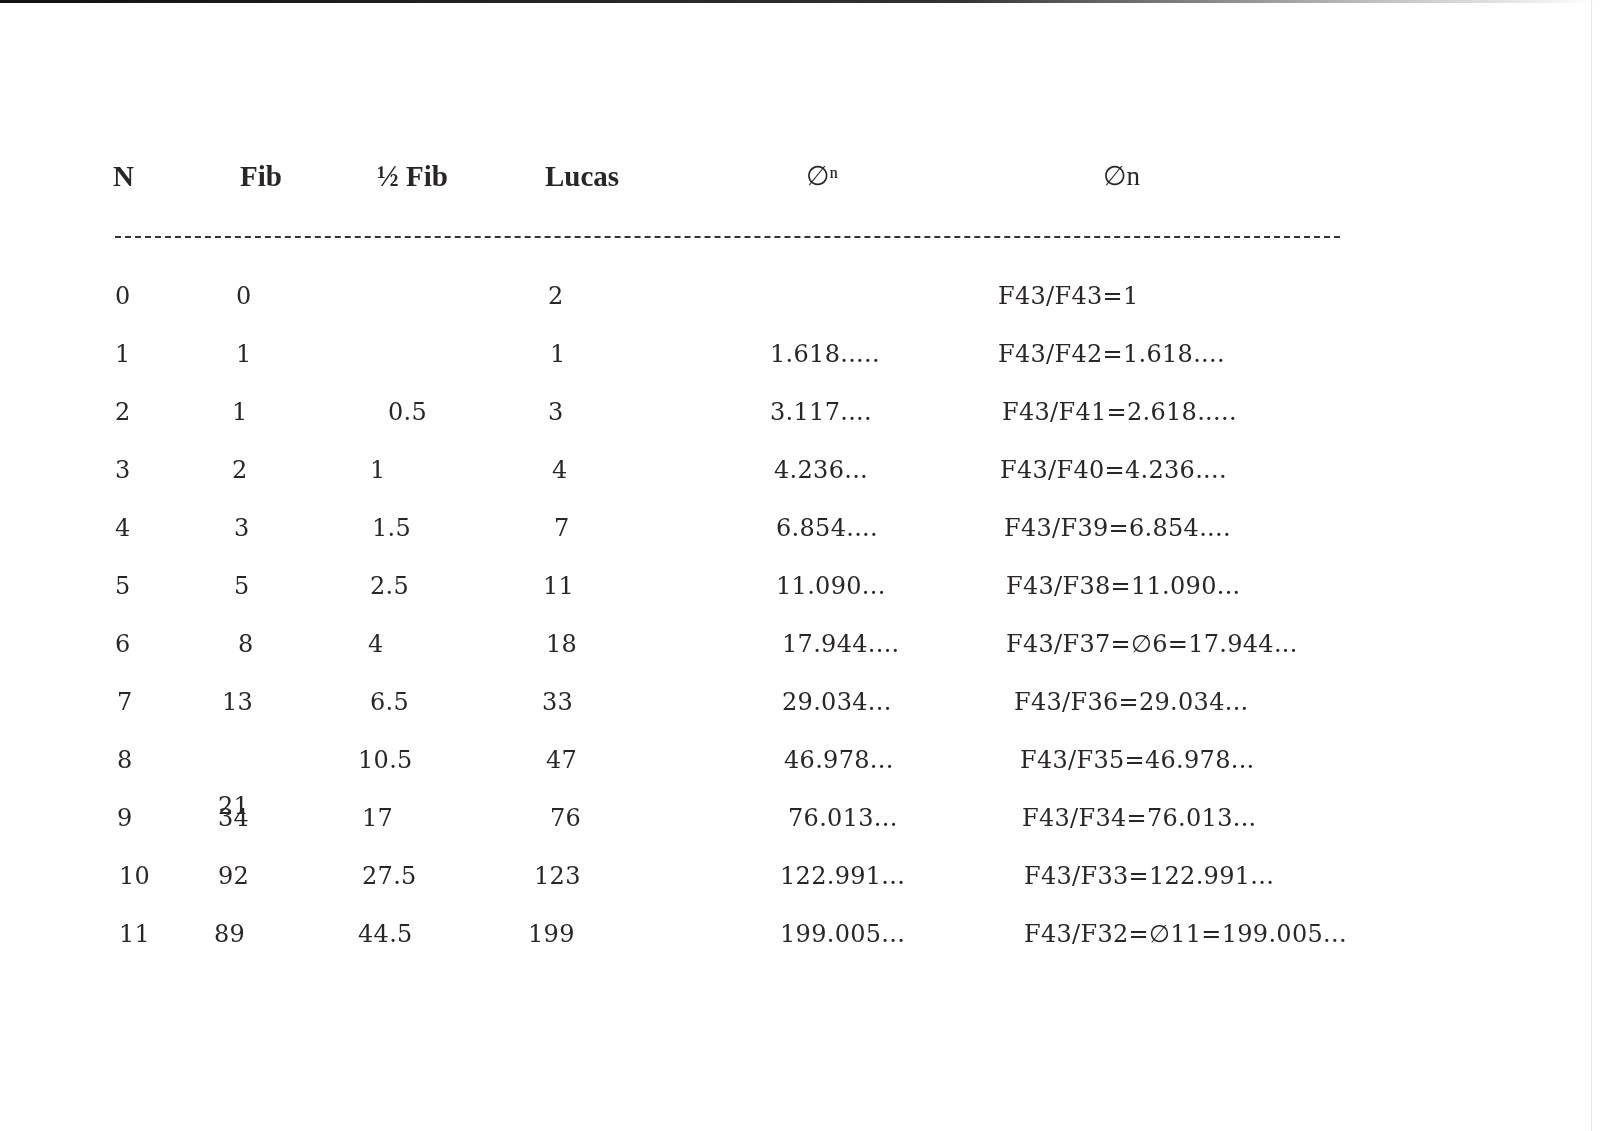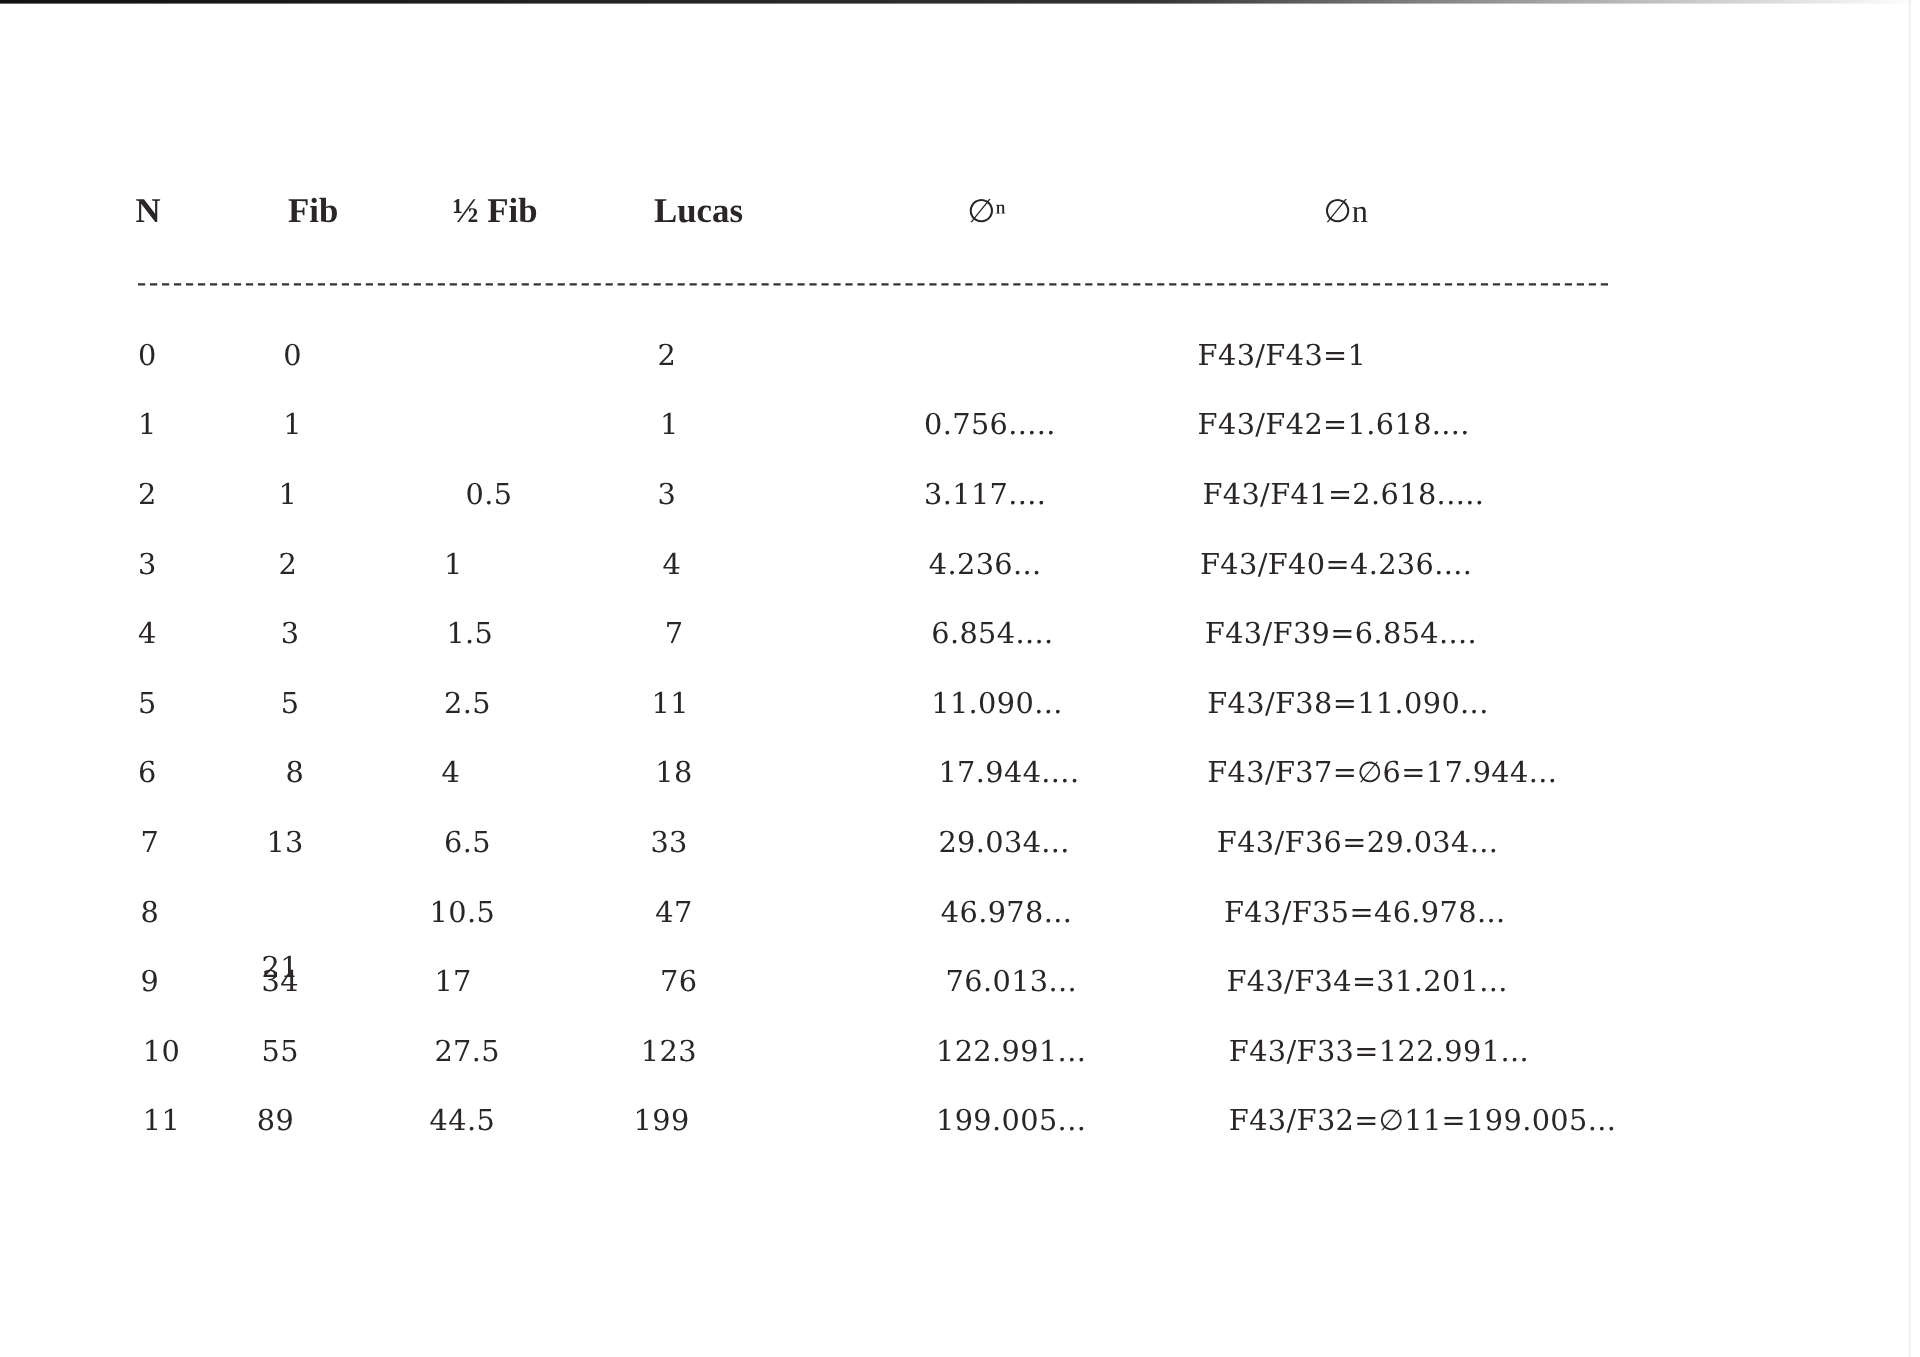--- a/index.html
+++ b/index.html
@@ -40,21 +40,21 @@
         <div class="cell" style="left: 368px; top: 282px;"></div>
         <div class="cell" style="left: 548px; top: 282px;">2</div>
         <div class="cell" style="left: 770px; top: 282px;"></div>
         <div class="cell" style="left: 998px; top: 282px;">F43/F43=1</div>
       </div>
       <div>
         <div class="cell" style="left: 115px; top: 340px;">1</div>
         <div class="cell" style="left: 236px; top: 340px;">1</div>
         <div class="cell" style="left: 368px; top: 340px;"></div>
         <div class="cell" style="left: 550px; top: 340px;">1</div>
-        <div class="cell" style="left: 770px; top: 340px;">0.756.....</div>
+        <div class="cell" style="left: 770px; top: 340px;">1.618.....</div>
         <div class="cell" style="left: 998px; top: 340px;">F43/F42=1.618....</div>
       </div>
       <div>
         <div class="cell" style="left: 115px; top: 398px;">2</div>
         <div class="cell" style="left: 232px; top: 398px;">1</div>
         <div class="cell" style="left: 368px; top: 398px; margin-left: 20px;">0.5</div>
         <div class="cell" style="left: 548px; top: 398px;">3</div>
         <div class="cell" style="left: 770px; top: 398px;">3.117....</div>
         <div class="cell" style="left: 1002px; top: 398px;">F43/F41=2.618.....</div>
       </div>
@@ -105,25 +105,25 @@
         <div class="cell" style="left: 546px; top: 746px;">47</div>
         <div class="cell" style="left: 784px; top: 746px;">46.978...</div>
         <div class="cell" style="left: 1020px; top: 746px;">F43/F35=46.978...</div>
       </div>
       <div>
         <div class="cell" style="left: 117px; top: 804px;">9</div>
         <div class="cell" style="left: 218px; top: 804px;">34</div>
         <div class="cell" style="left: 362px; top: 804px;">17</div>
         <div class="cell" style="left: 550px; top: 804px;">76</div>
         <div class="cell" style="left: 788px; top: 804px;">76.013...</div>
-        <div class="cell" style="left: 1022px; top: 804px;">F43/F34=31.201...</div>
+        <div class="cell" style="left: 1022px; top: 804px;">F43/F34=76.013...</div>
       </div>
       <div>
         <div class="cell" style="left: 119px; top: 862px;">10</div>
-        <div class="cell" style="left: 218px; top: 862px;">55</div>
+        <div class="cell" style="left: 218px; top: 862px;">92</div>
         <div class="cell" style="left: 362px; top: 862px;">27.5</div>
         <div class="cell" style="left: 534px; top: 862px;">123</div>
         <div class="cell" style="left: 780px; top: 862px;">122.991...</div>
         <div class="cell" style="left: 1024px; top: 862px;">F43/F33=122.991...</div>
       </div>
       <div>
         <div class="cell" style="left: 119px; top: 920px;">11</div>
         <div class="cell" style="left: 214px; top: 920px;">89</div>
         <div class="cell" style="left: 358px; top: 920px;">44.5</div>
         <div class="cell" style="left: 528px; top: 920px;">199</div>

